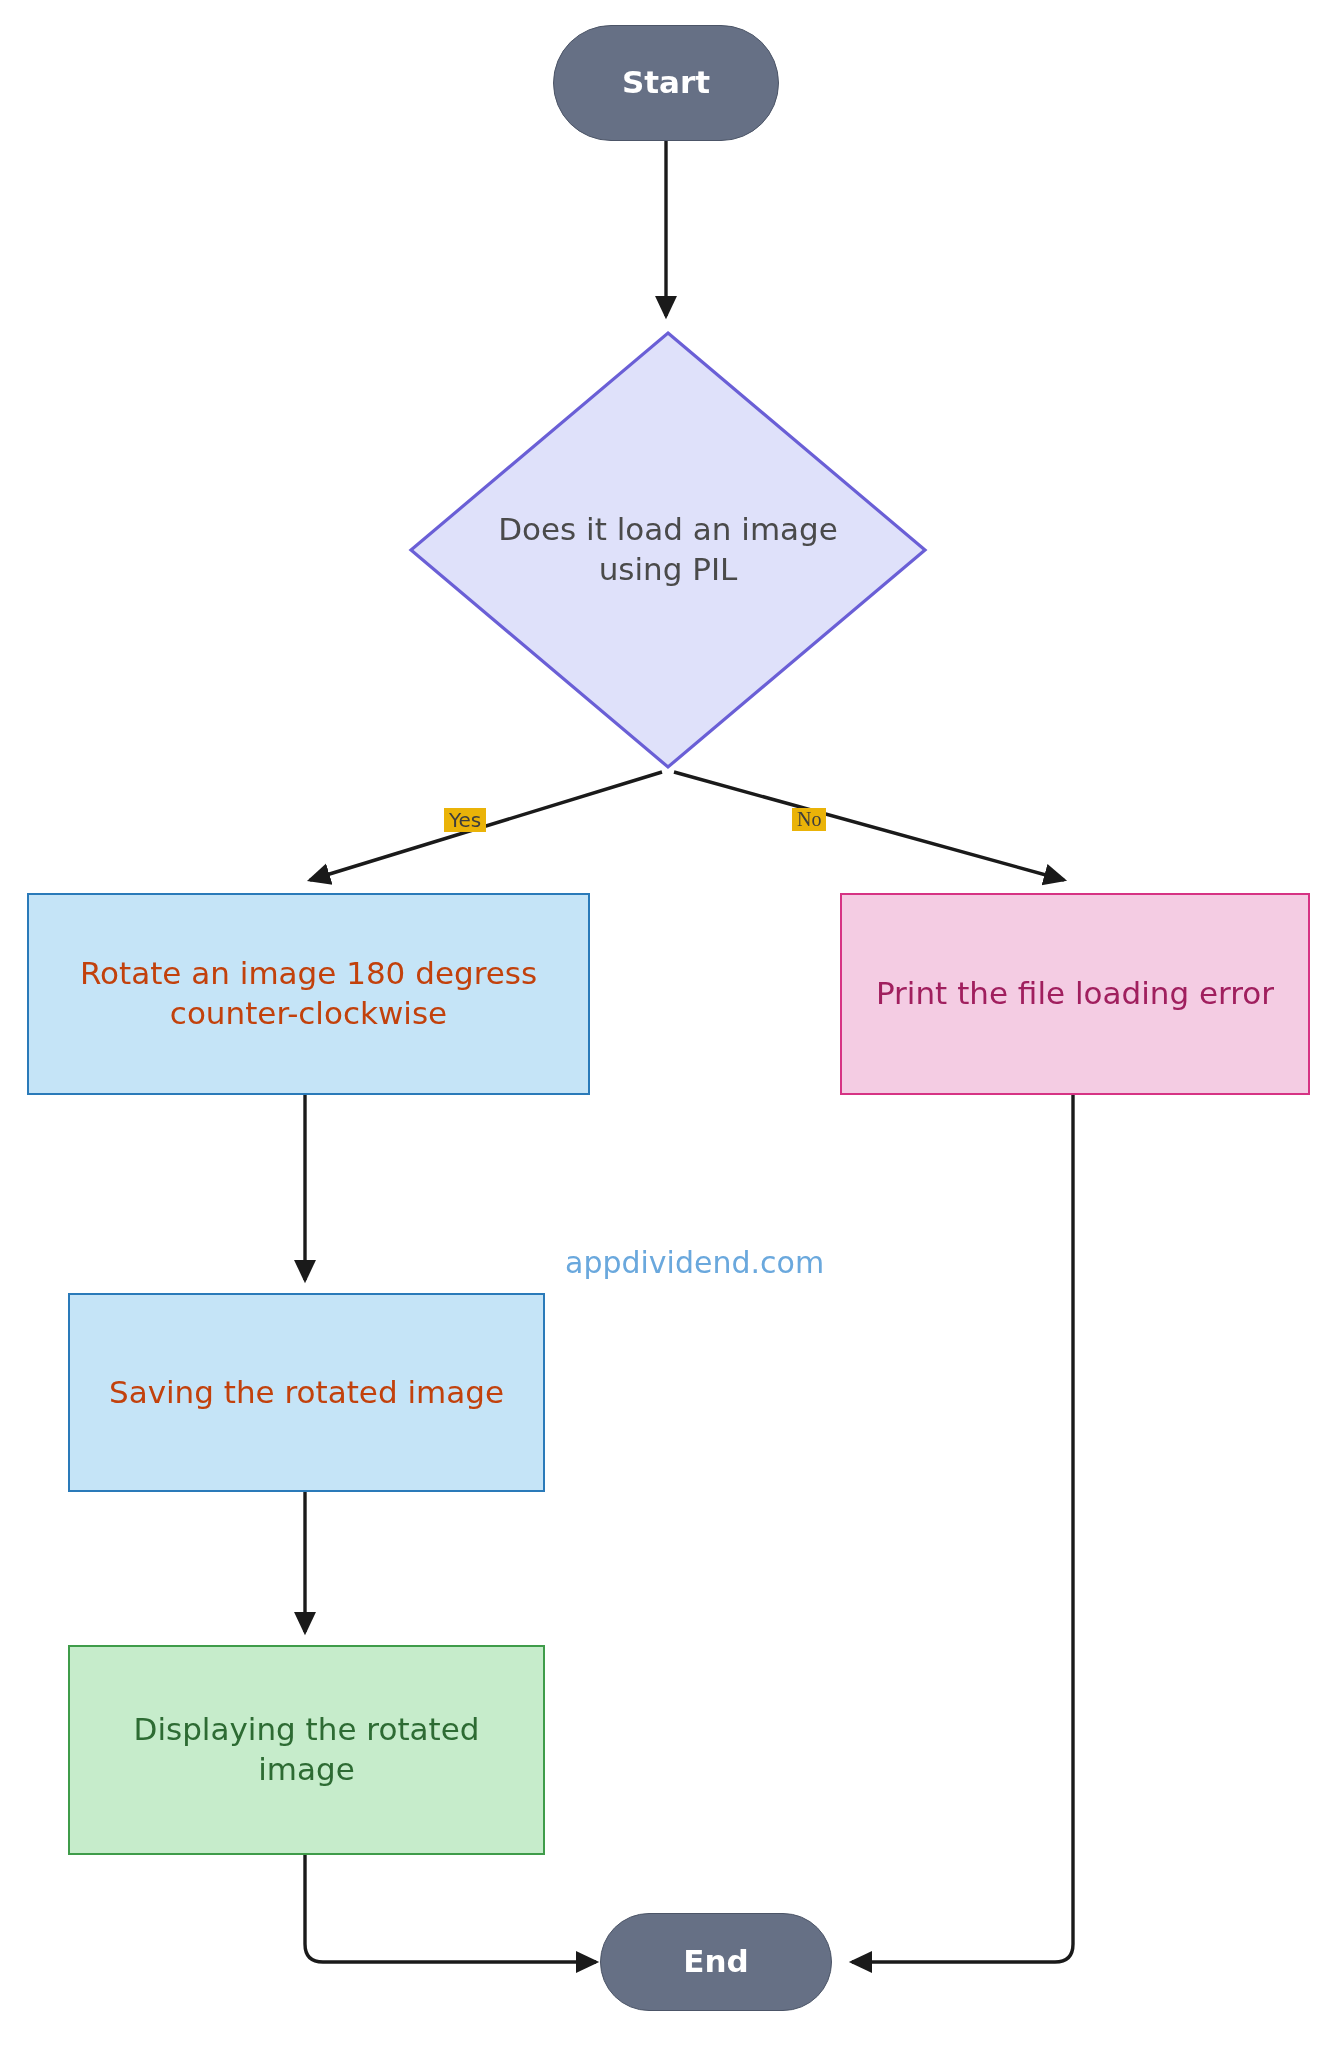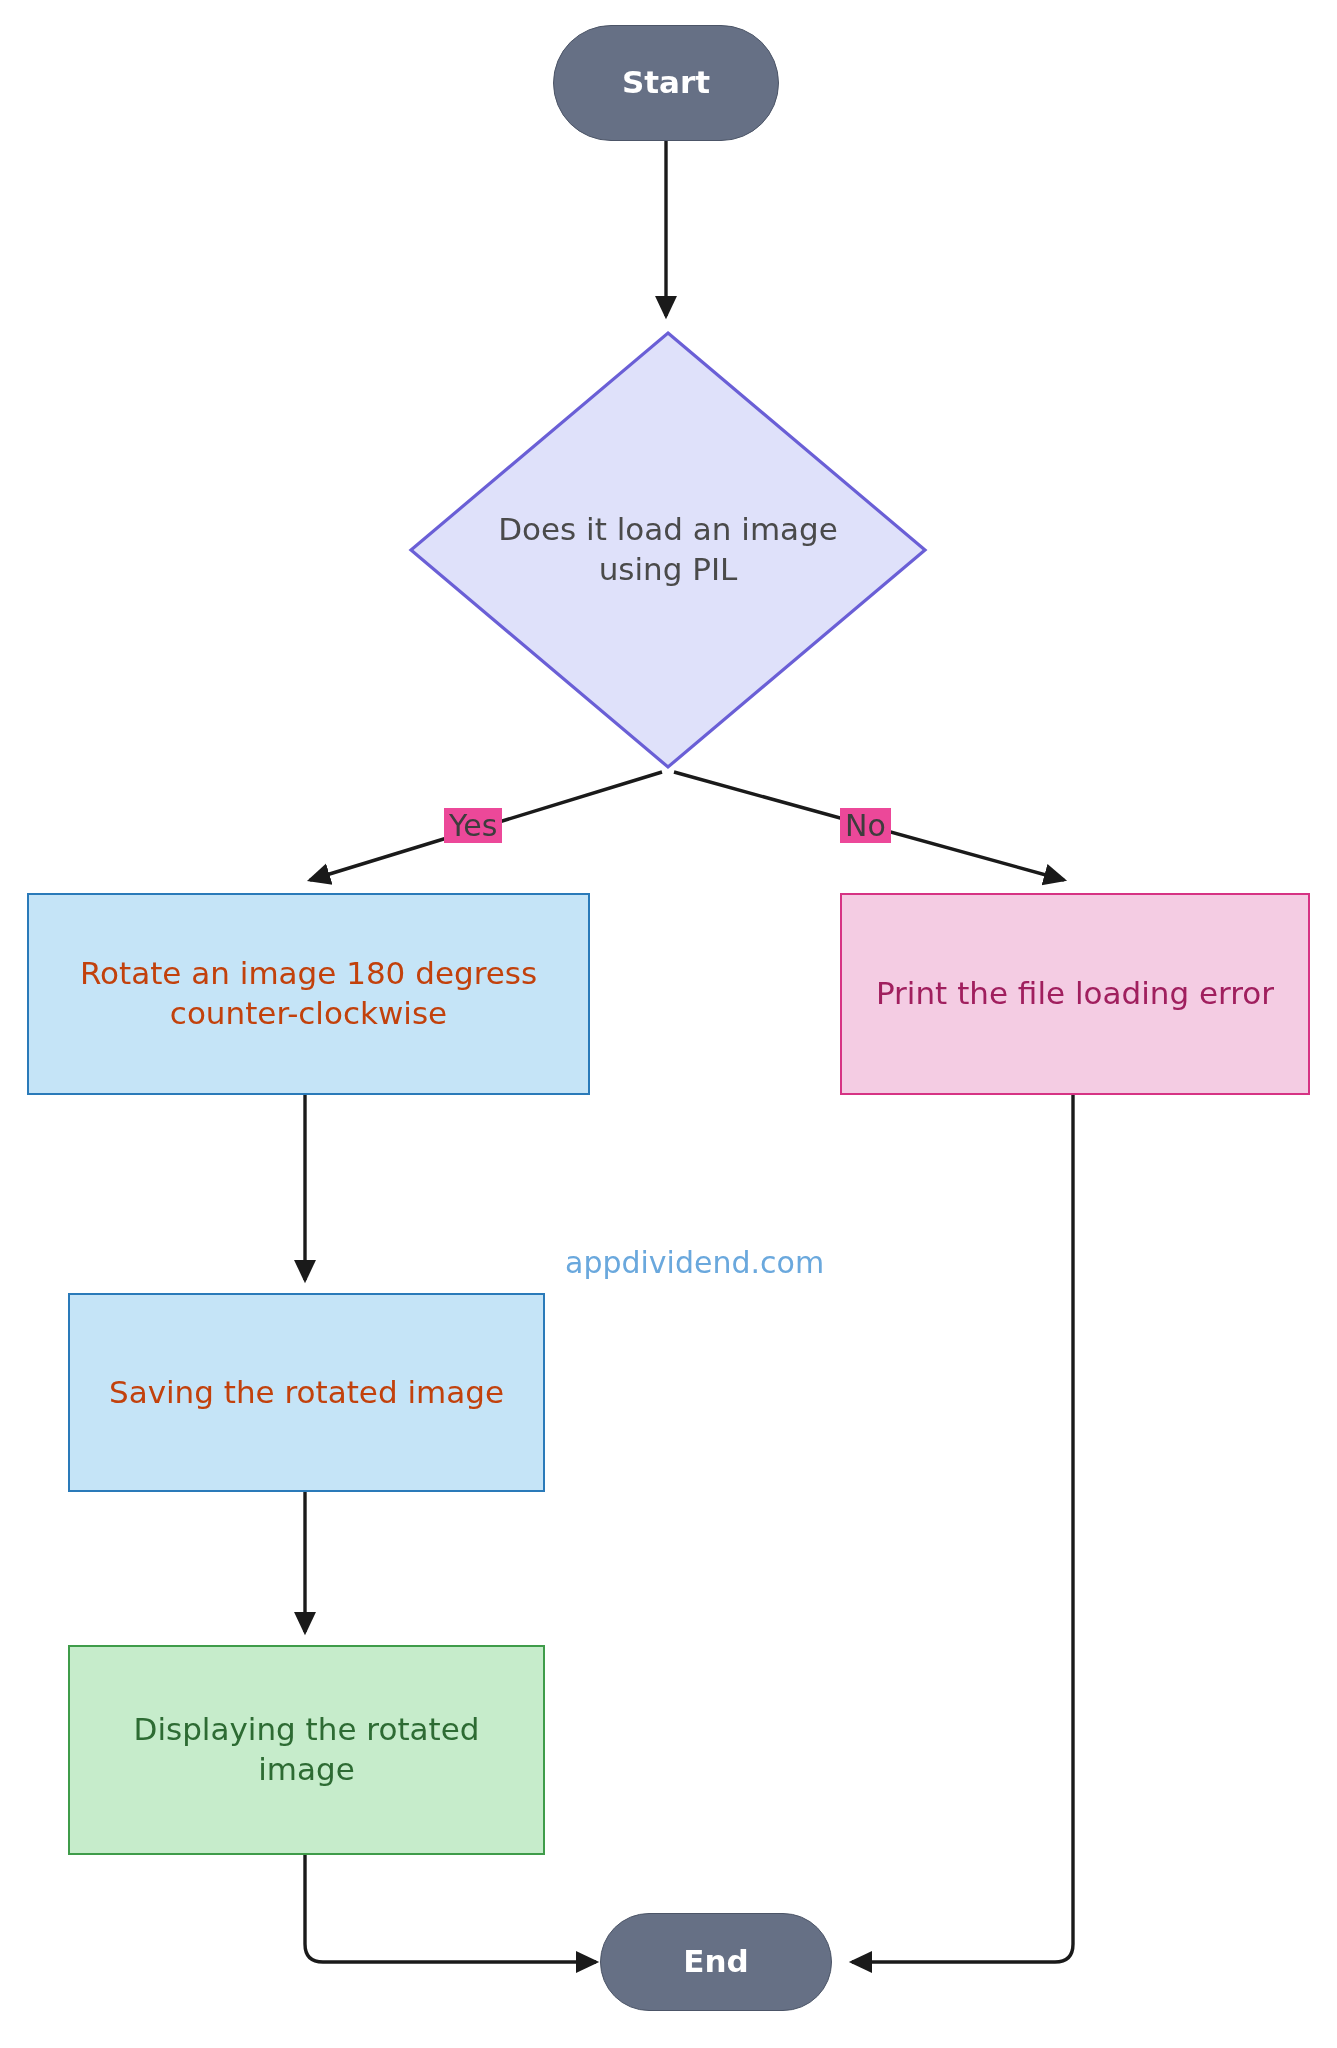--- a/index.html
+++ b/index.html
@@ -95,29 +95,29 @@
     color: #2d6b33;
   }
   #node-rotate      { left: 27px;  top: 893px;  width: 563px; height: 202px; }
   #node-print-error { left: 840px; top: 893px;  width: 470px; height: 202px; }
   #node-save        { left: 68px;  top: 1293px; width: 477px; height: 199px; }
   #node-display     { left: 68px;  top: 1645px; width: 477px; height: 210px; }
 
   
   .edge-label {
     position: absolute;
-    font-size: 30px;
+    font-size: 20px;
     color: #3d3d3d;
-    background: #ec4899;
+    background: #eab308;
     padding: 0 5px;
     white-space: nowrap;
     text-align: center;
   }
   #edge-label-yes { left: 444px; top: 808px; }
-  #edge-label-no  { left: 840px; top: 808px; }
+  #edge-label-no  { left: 792px; top: 808px; font-family: Liberation Serif, serif; }
 
   
   #watermark {
     position: absolute;
     left: 565px;
     top: 1245px;
     font-size: 30px;
     color: #6aa8dd;
     white-space: nowrap;
   }

